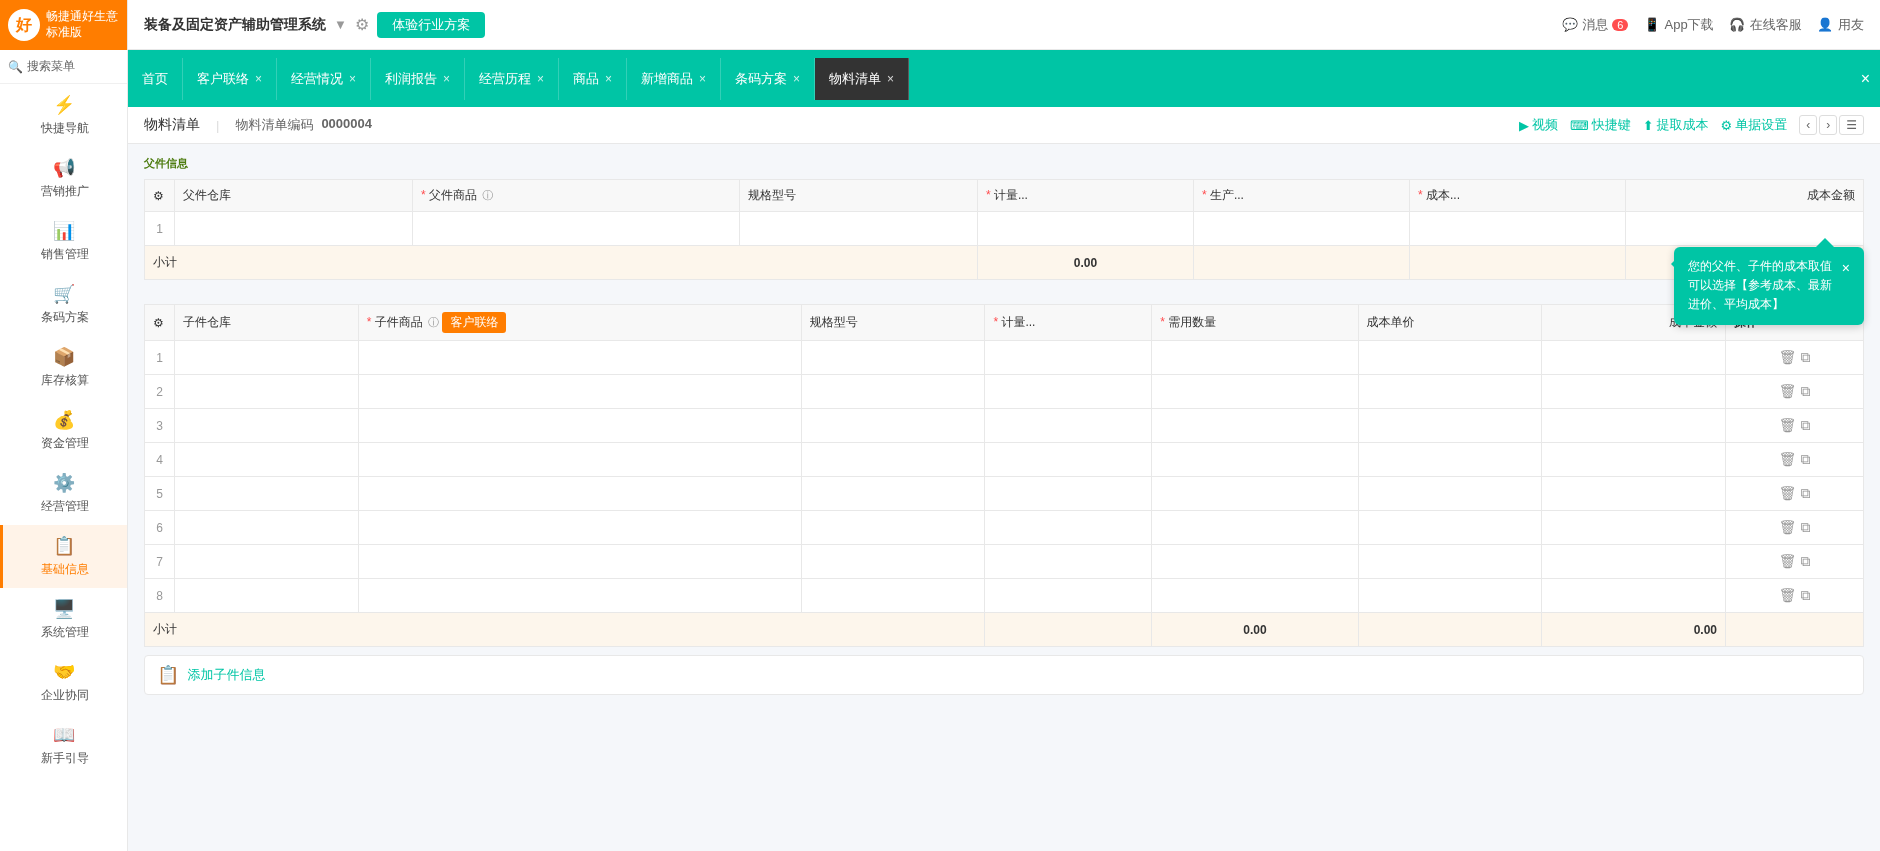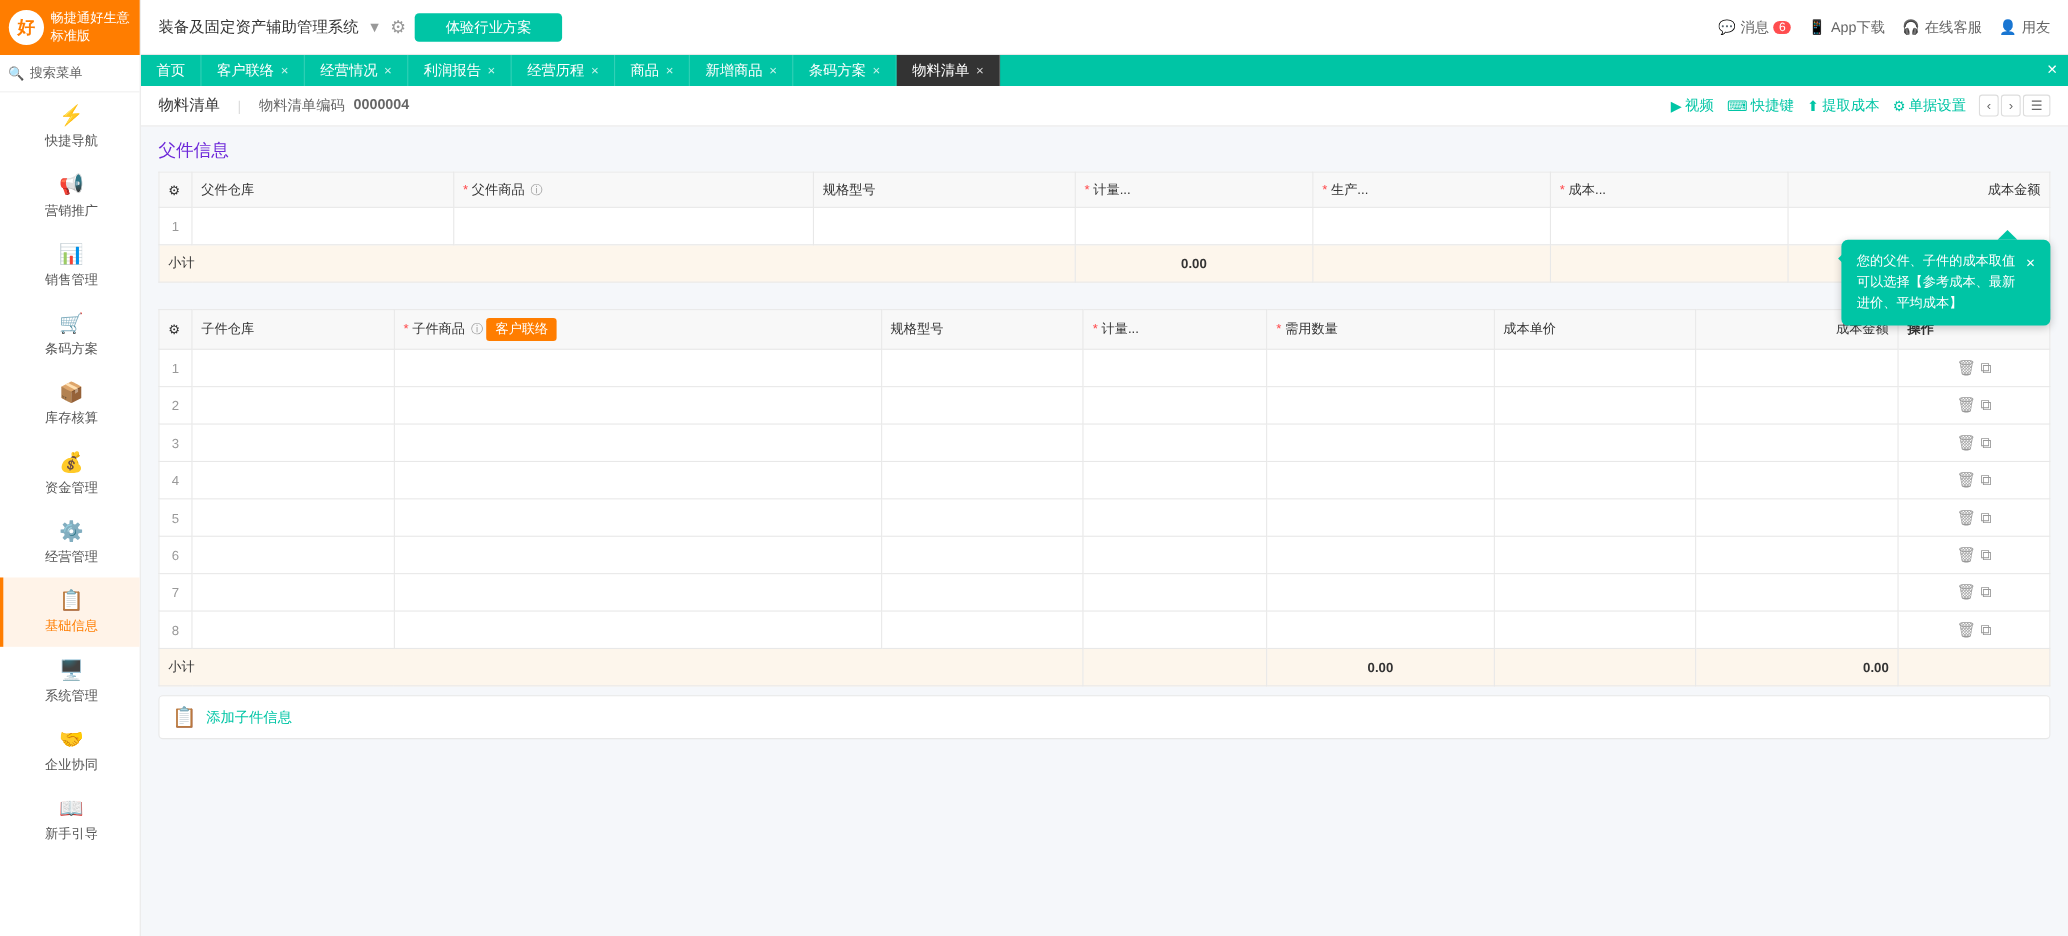--- a/index.html
+++ b/index.html
@@ -56,47 +56,47 @@
 
     
     .topbar {
       height: 50px;
       background: #fff;
       border-bottom: 1px solid #e8e8e8;
       display: flex; align-items: center; justify-content: space-between;
       padding: 0 16px;
     }
     .topbar-left { display: flex; align-items: center; gap: 8px; }
-    .system-name { font-size: 14px; color: #333; font-weight: 400; }
+    .system-name { font-size: 14px; color: #333; font-weight: 700; }
     .topbar-btn {
       background: #00c5a5;
       color: #fff;
       border: none;
       border-radius: 4px;
-      padding: 4px 28px;
+      padding: 4px 15px;
       font-size: 13px;
       cursor: pointer;
     }
     .topbar-right { display: flex; align-items: center; gap: 16px; color: #666; font-size: 13px; }
     .topbar-right-item { display: flex; align-items: center; gap: 4px; cursor: pointer; }
     .badge {
       background: #ff4d4f;
       color: #fff;
       border-radius: 10px;
       font-size: 11px;
       padding: 0 4px;
       min-width: 16px;
       text-align: center;
     }
 
     
     .navtabs {
       background: #00c5a5;
       display: flex; align-items: center;
-      height: 28px;
+      height: 57px;
       overflow-x: auto;
       flex-shrink: 0;
     }
     .navtabs::-webkit-scrollbar { height: 0; }
     .nav-tab {
       padding: 0 14px;
       height: 42px;
       display: flex; align-items: center; gap: 6px;
       color: #fff;
       cursor: pointer;
@@ -133,21 +133,21 @@
     .page-header-title { font-size: 14px; color: #333; font-weight: 500; }
     .page-header-code { display: flex; gap: 8px; font-size: 13px; color: #333; }
     .page-header-code span { color: #666; }
     .page-header-actions { margin-left: auto; display: flex; align-items: center; gap: 12px; color: #00c5a5; font-size: 13px; cursor: pointer; }
     .page-header-actions .action-item { display: flex; align-items: center; gap: 3px; }
     .page-nav-btns { display: flex; align-items: center; gap: 2px; }
     .page-nav-btn { background: #fff; border: 1px solid #ddd; border-radius: 3px; padding: 2px 6px; cursor: pointer; font-size: 12px; color: #666; }
 
     
     .section { padding: 12px 16px 0; }
-    .section-title { font-size: 16px; font-weight: 400; color: #6d28d9; margin-bottom: 8px; }
+    .section-title { font-size: 11px; font-weight: 700; color: #4d7c0f; margin-bottom: 8px; }
 
     
     .data-table { width: 100%; border-collapse: collapse; background: #fff; border: 1px solid #e8e8e8; }
     .data-table th {
       background: #f8f8f8;
       border: 1px solid #e8e8e8;
       padding: 7px 8px;
       font-size: 12px;
       color: #333;
       font-weight: 500;

